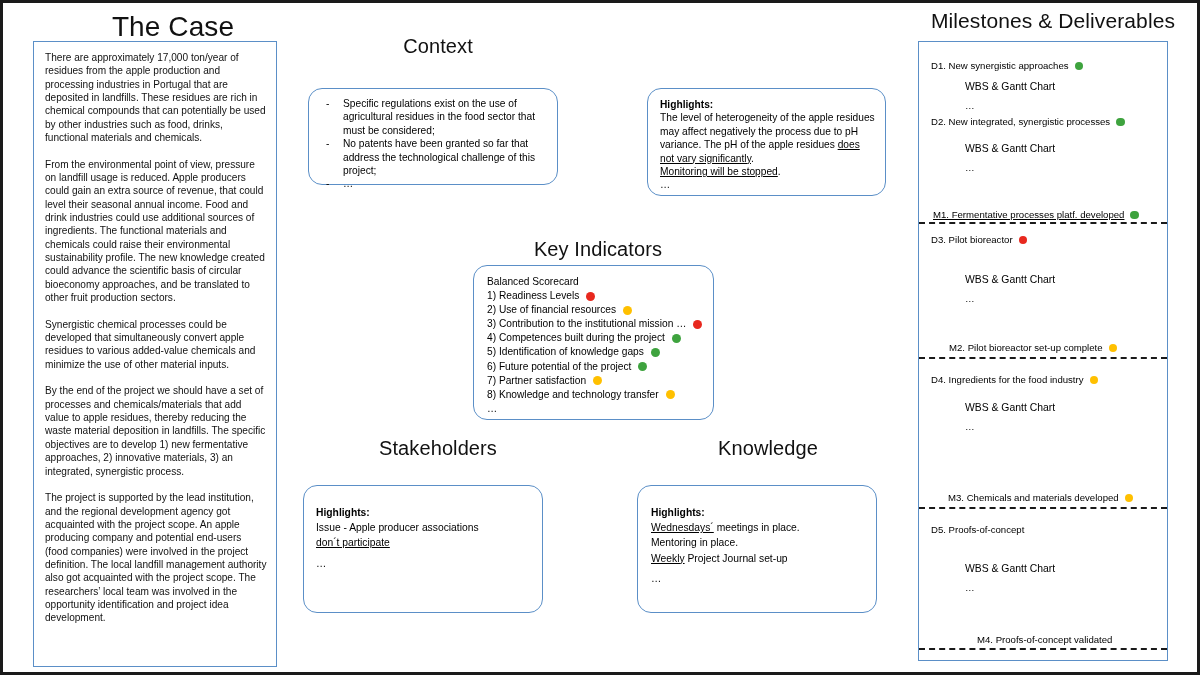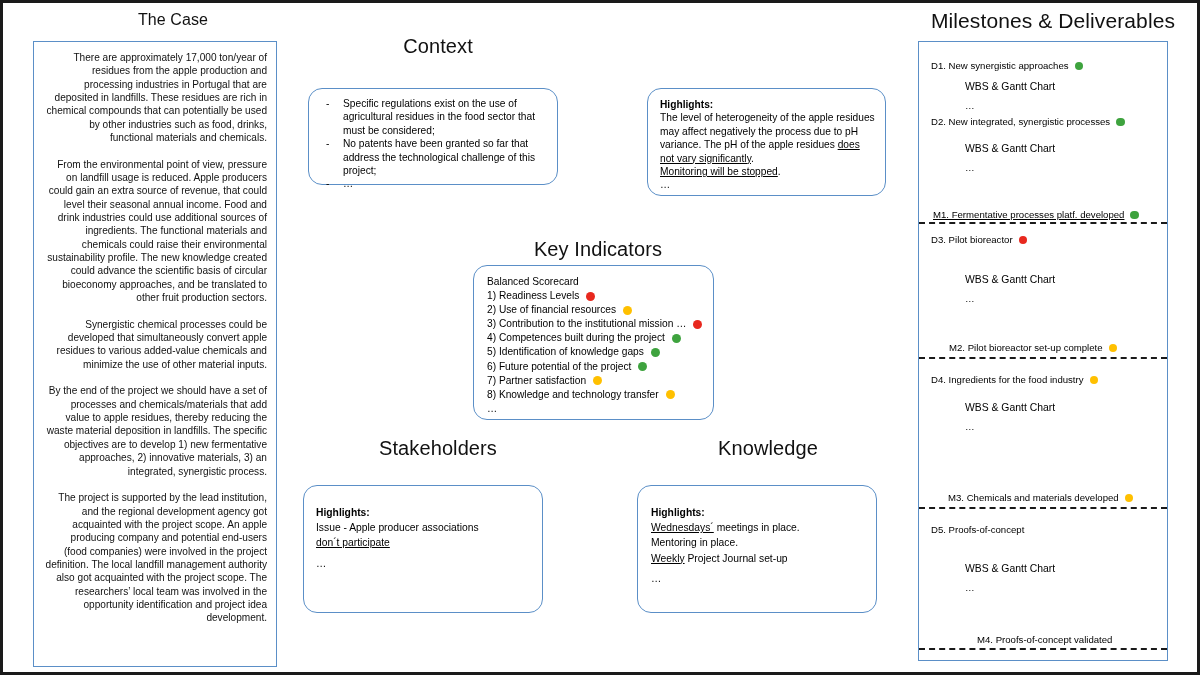--- a/index.html
+++ b/index.html
@@ -46,28 +46,27 @@
   }
   .body-text {
     font-size: 10.2px;
     line-height: 13.3px;
     color: #111111;
   }
   .para { margin: 0 0 13.3px 0; }
   .para:last-child { margin-bottom: 12px; }
 
   
-  #case-title { left: 60px; top: 8px; width: 220px; font-size: 16px; }
+  #case-title { left: 60px; top: 8px; width: 220px; font-size: 28px; }
   #case-box { left: 30px; top: 38px; width: 244px; height: 626px; }
   #case-text {
     position: absolute;
     left: 11px; top: 9px; right: 9px;
     font-size: 10.1px;
     line-height: 13.35px;
-    text-align: right;
   }
 
   
   #context-title { left: 330px; top: 32px; width: 210px; }
   #context-box { left: 305px; top: 85px; width: 250px; height: 97px; }
   #context-list {
     position: absolute;
     left: 12px; top: 8px; right: 10px;
     font-size: 10.2px;
     line-height: 13.4px;

